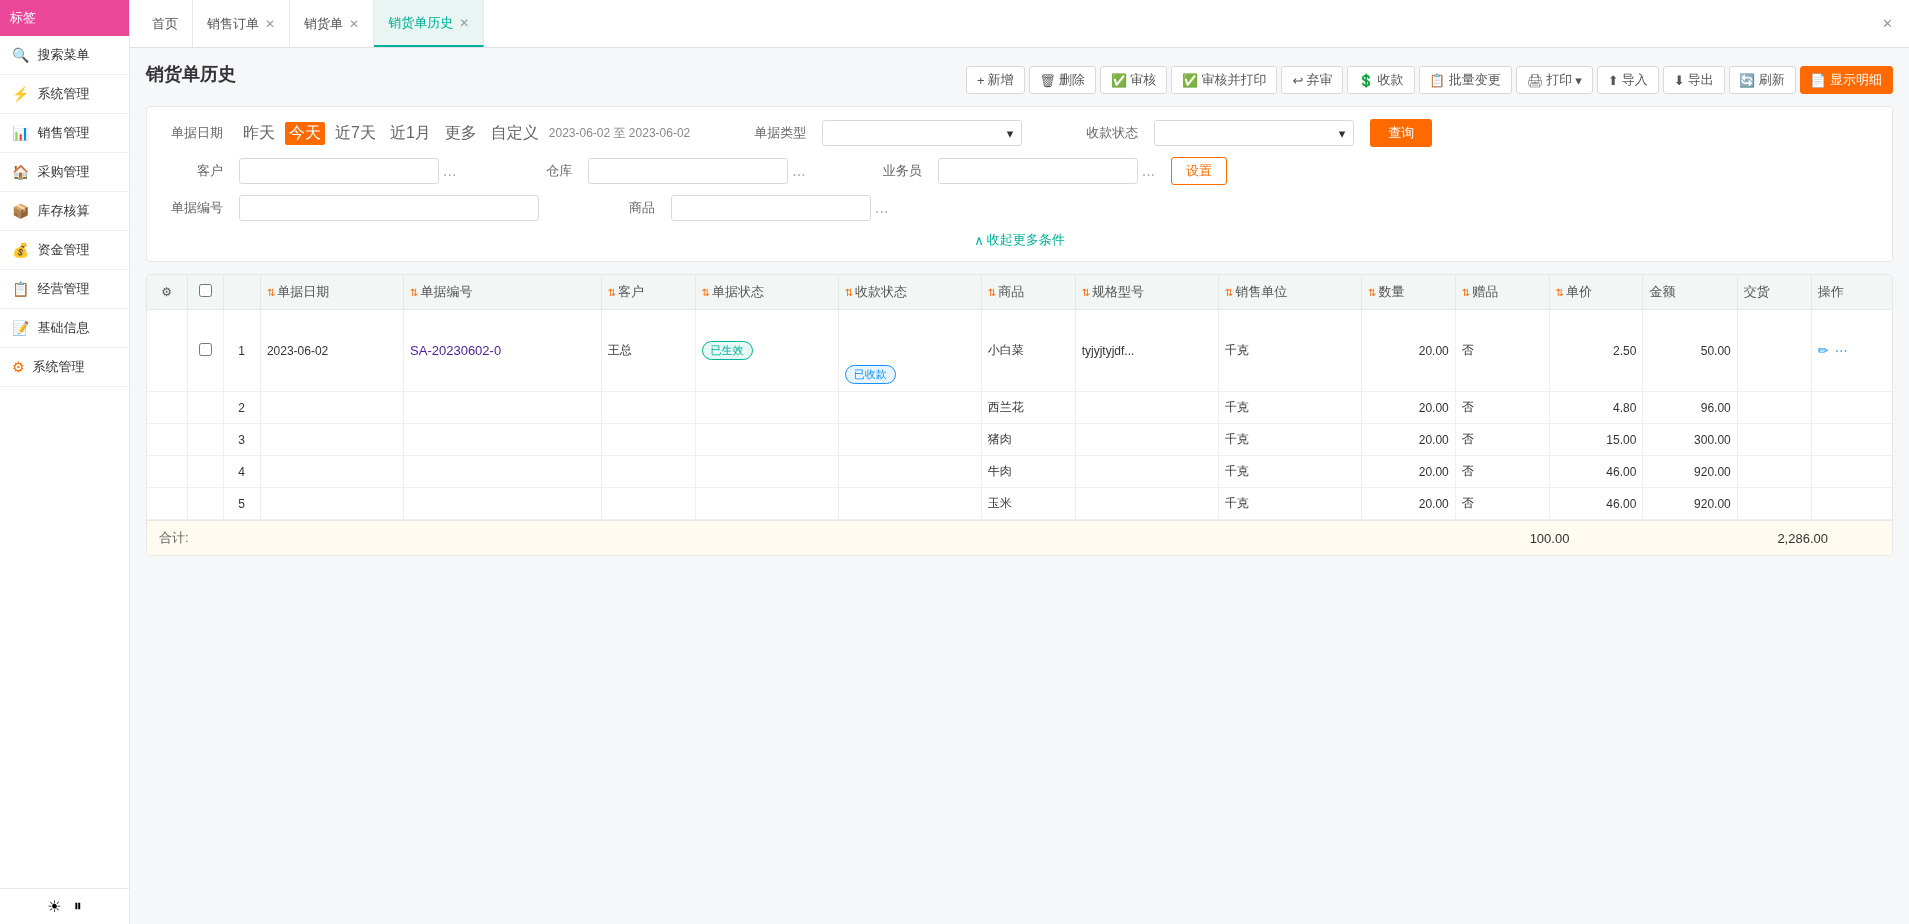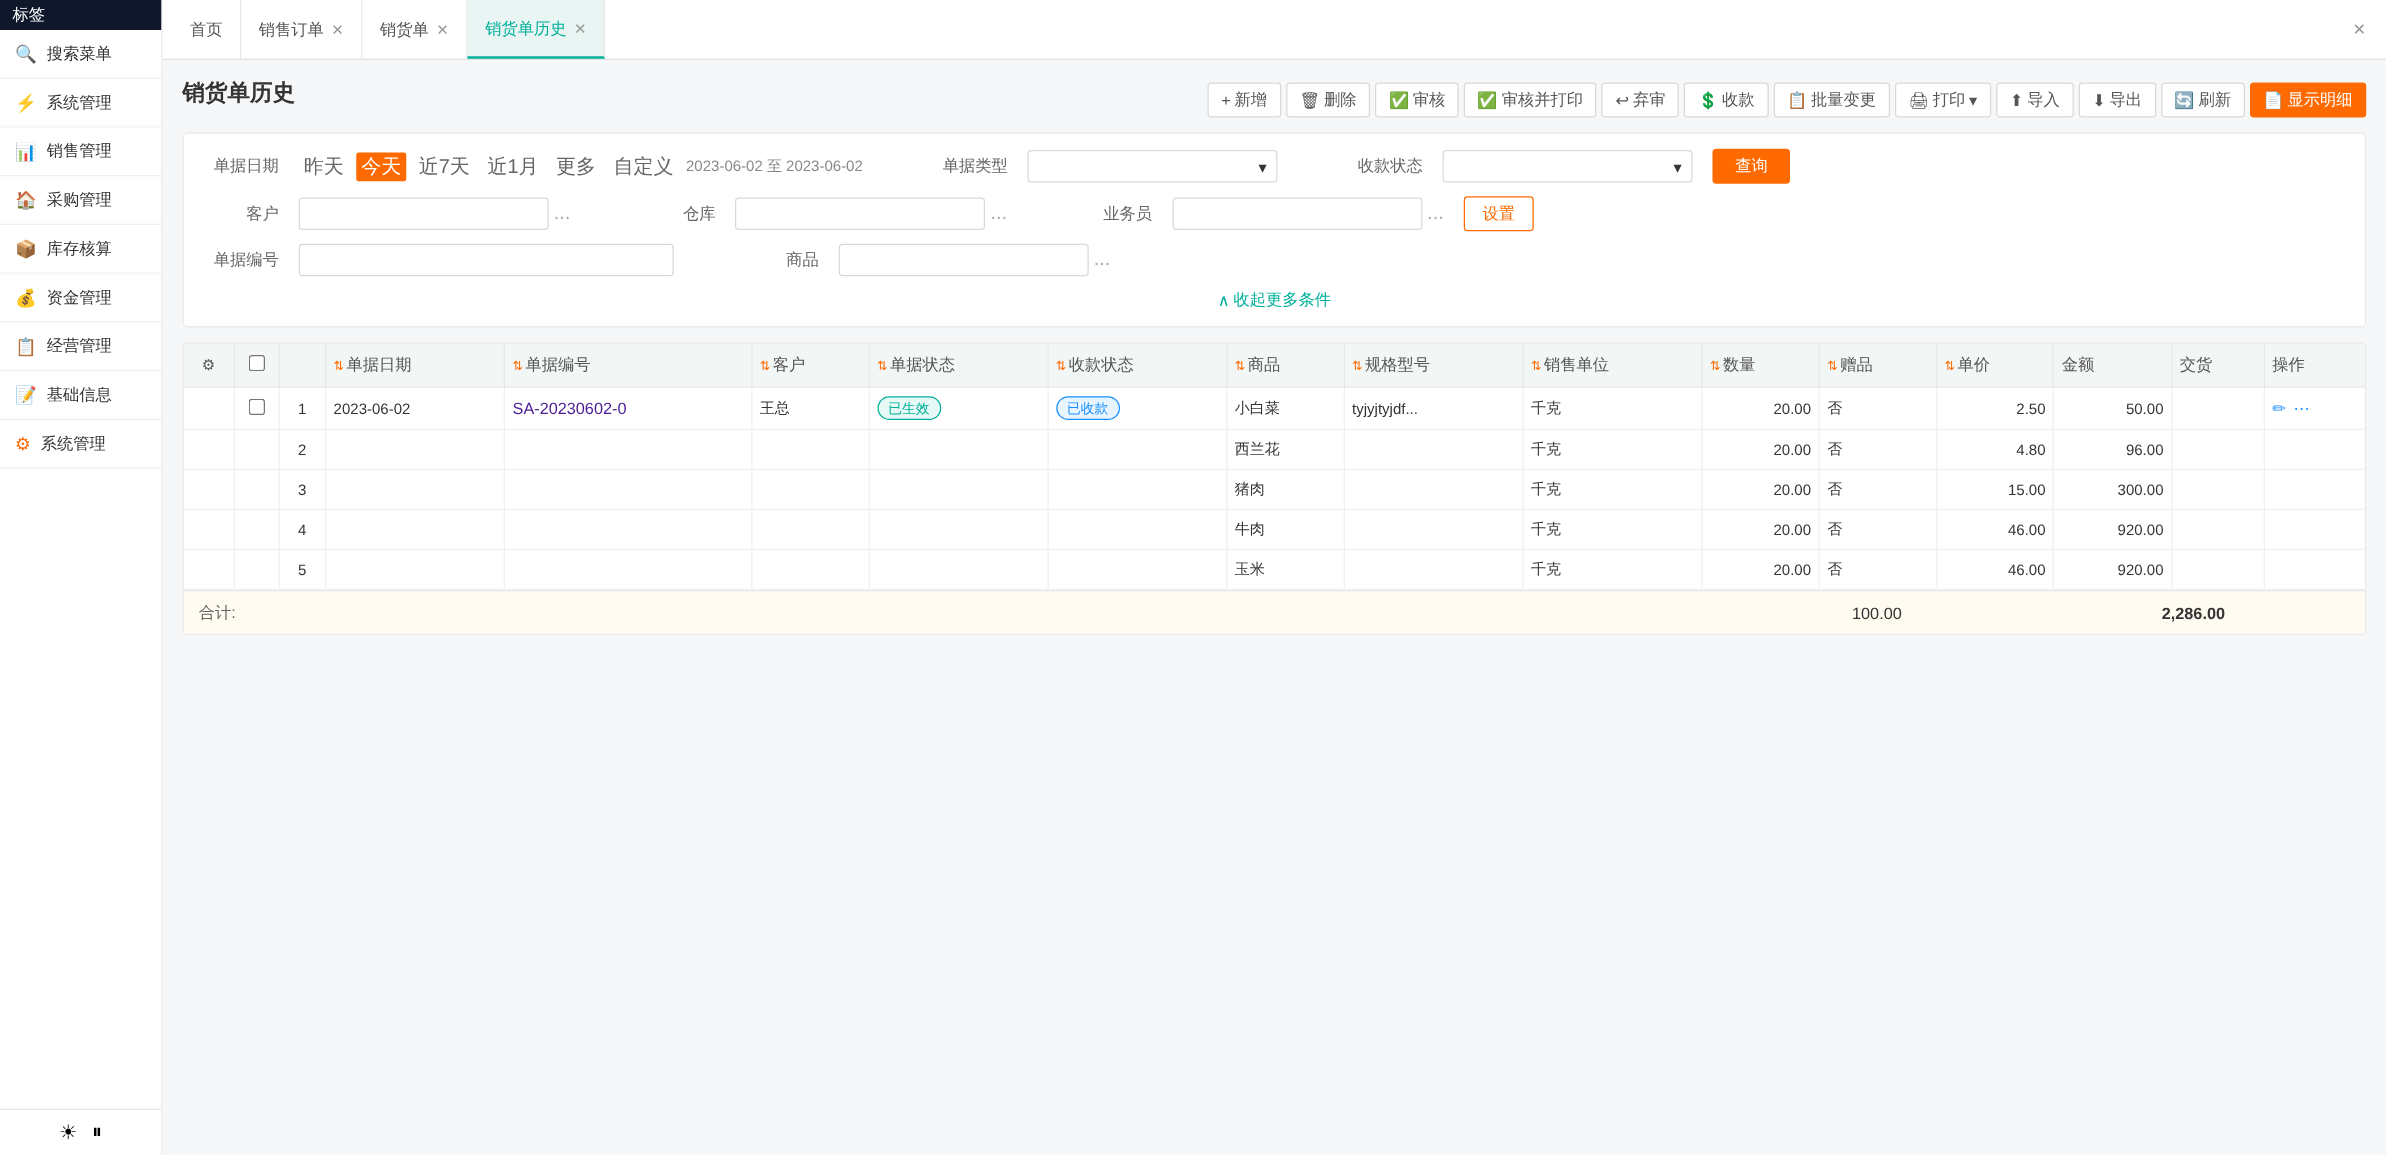--- a/index.html
+++ b/index.html
@@ -8,22 +8,22 @@
     
     .sidebar {
       width: 130px;
       background: #fff;
       border-right: 1px solid #e8e8e8;
       display: flex;
       flex-direction: column;
       flex-shrink: 0;
     }
     .sidebar-top {
-      background: #0f172a;
-      height: 24px;
+      background: #ec4899;
+      height: 36px;
       display: flex;
       align-items: center;
       padding: 0 10px;
       color: #fff;
       font-size: 12px;
       cursor: pointer;
     }
     .sidebar-item {
       display: flex;
       align-items: center;
@@ -211,21 +211,21 @@
     }
     tbody td:last-child { border-right: none; }
     .badge {
       display: inline-block;
       padding: 1px 8px;
       border-radius: 10px;
       font-size: 11px;
       white-space: nowrap;
     }
     .badge-green { background: #e6f9f5; color: #00b09b; border: 1px solid #00b09b; }
-    .badge-blue { background: #e8f4ff; color: #1890ff; border: 1px solid #1890ff; }
+    .badge-blue { background: #e8f4ff; color: #1890ff; border: 1px solid #1890ff; margin-top: 48px; }
     .sort-icon { color: #ff6a00; font-size: 10px; margin-right: 2px; }
     .link-text { color: #4c1d95; cursor: pointer; }
     .row-action { display: flex; gap: 6px; }
     .row-action span { color: #1890ff; cursor: pointer; font-size: 13px; }
 
     
     .table-footer {
       background: #fffbf0;
       border-top: 1px solid #e8e8e8;
       padding: 8px 12px;
@@ -628,19 +628,19 @@
       <td></td>
       <td></td>
     </tr>
           </tbody>
       </table>
 
       <div class="table-footer">
         <span class="footer-label">合计:</span>
         <span style="flex:1;"></span>
         <span class="footer-val" style="margin-right:200px;">100.00</span>
-        <span class="footer-val" style="margin-right:100px;font-weight:bold;">2,286.00</span>
+        <span class="footer-val" style="margin-right:52px;">2,286.00</span>
       </div>
 
     </div>
 
   </div>
 </div>
 
 </body></html>

